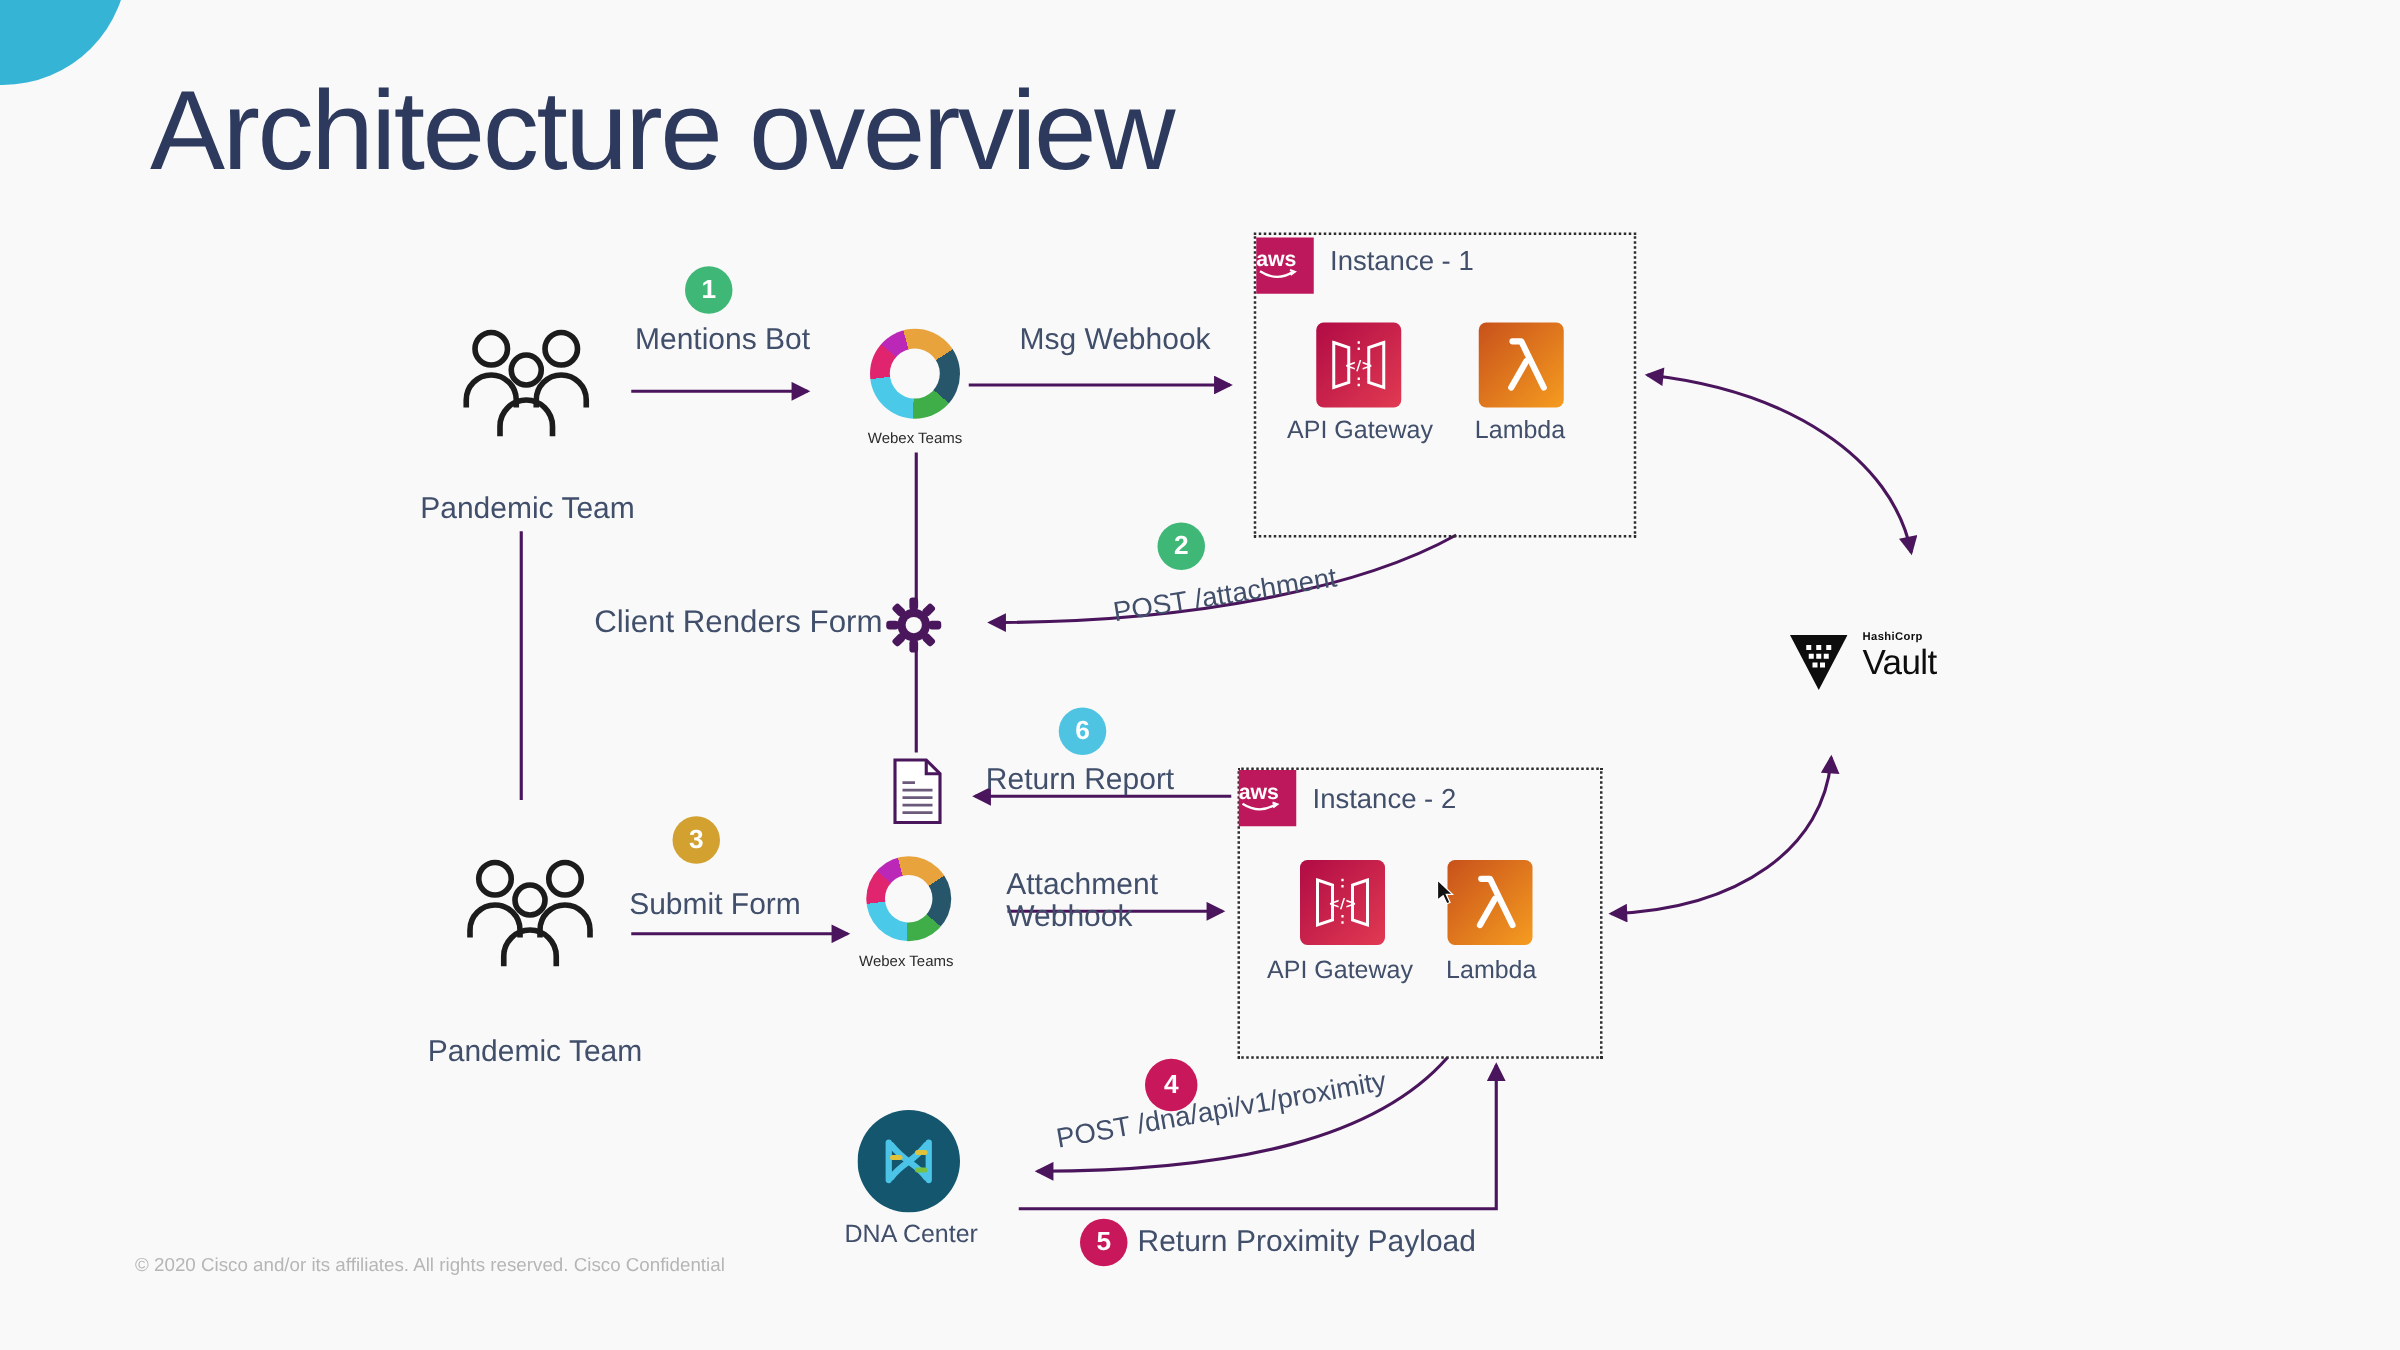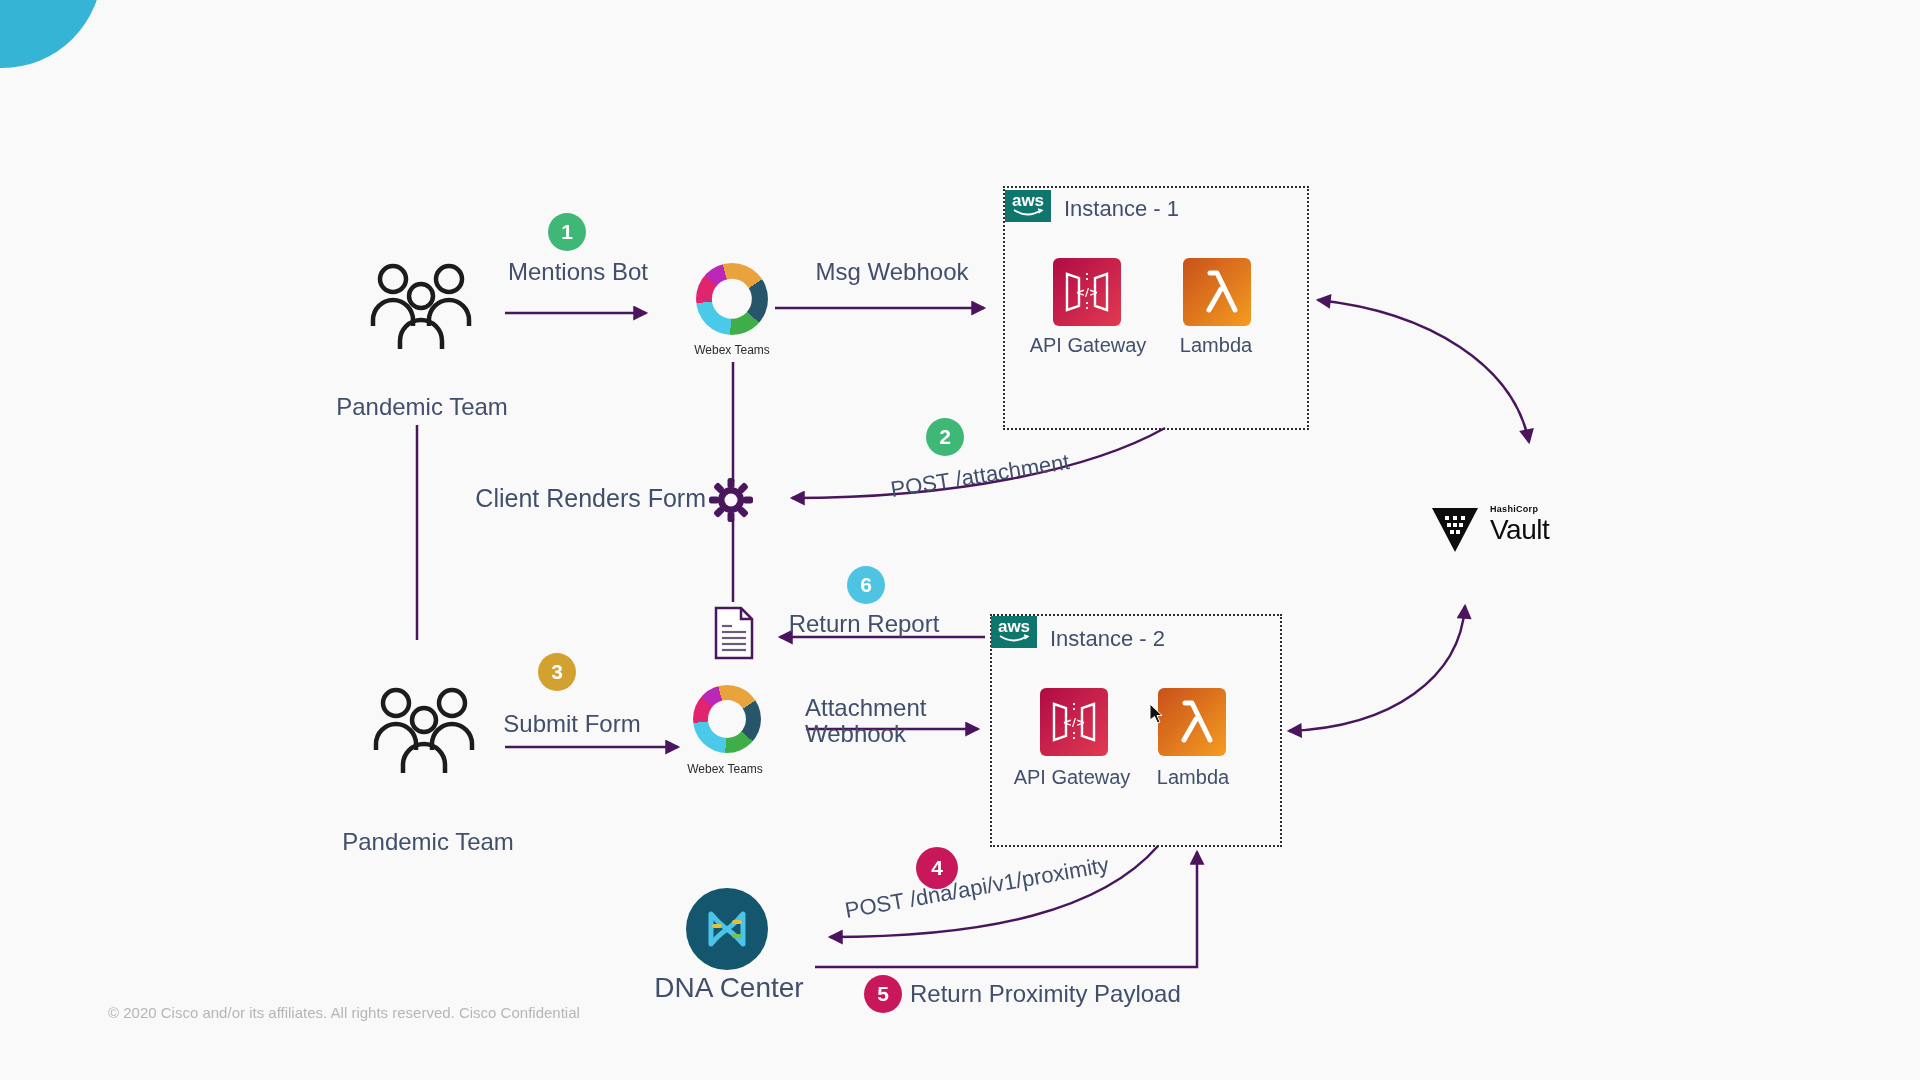--- a/index.html
+++ b/index.html
@@ -16,22 +16,22 @@
   .lbl.right{transform:translate(-100%,-50%);}
   .lbl.small{font-size:12px;color:#2b2b2b;}
   .lbl.svc{font-size:20px;}
   .lbl.wrap{white-space:normal;transform:none;line-height:1.1;}
   .rot9{transform:translate(-50%,-50%) rotate(-9deg);}
   .rot10{transform:translate(-50%,-50%) rotate(-10deg);}
   .badge{position:absolute;width:38px;height:38px;border-radius:50%;color:#fff;
          font-size:21px;font-weight:bold;display:flex;align-items:center;justify-content:center;
          transform:translate(-50%,-50%);}
   .ibox{position:absolute;border:2px dotted #2d2d2d;background:transparent;}
-  .awsbadge{position:absolute;width:46px;height:32px;background:#0f766e;display:flex;
-            flex-direction:column;align-items:center;justify-content:center;}
+  .awsbadge{position:absolute;width:46px;height:45px;background:#be185d;display:flex;
+            flex-direction:column;align-items:flex-start;justify-content:center;}
   .awsbadge .t{color:#fff;font-weight:bold;font-size:17px;line-height:14px;letter-spacing:0;}
   .svcicon{position:absolute;width:68px;height:68px;border-radius:6px;}
   .apigw{background:linear-gradient(135deg,#b00b45 0%,#e13a52 100%);}
   .lambda{background:linear-gradient(135deg,#c8511b 0%,#f59c20 100%);}
   .webex{position:absolute;border-radius:50%;
          background:conic-gradient(from -15deg,#e8a33d 0deg 72deg,#27566b 72deg 146deg,
                     #3fae49 146deg 198deg,#4ac9e8 198deg 278deg,#e0256e 278deg 326deg,
                     #bb28b8 326deg 360deg);}
   .webex::after{content:"";position:absolute;left:50%;top:50%;width:56%;height:56%;
                 border-radius:50%;background:#f9f9f9;transform:translate(-50%,-50%);}
@@ -42,20 +42,21 @@
   svg{display:block;}
   .overlay{position:absolute;left:0;top:0;pointer-events:none;}
 </style>
 </head>
 <body>
 
 <div class="slide">
 
   <div class="corner"></div>
 
+  <div class="title">Architecture overview</div>
   <div class="footer">© 2020  Cisco and/or its affiliates. All rights reserved. Cisco Confidential</div>
 
   <svg class="overlay" width="1920" height="1080">
     <defs>
       <marker id="ah" viewBox="0 0 10 10" refX="8.5" refY="5" markerWidth="7" markerHeight="6" orient="auto">
         <path d="M0,0 L10,5 L0,10 Z" fill="#4a155c"></path>
       </marker>
       <marker id="ahs" viewBox="0 0 10 10" refX="8.5" refY="5" markerWidth="7" markerHeight="6" orient="auto-start-reverse">
         <path d="M0,0 L10,5 L0,10 Z" fill="#4a155c"></path>
       </marker>
@@ -249,18 +250,18 @@
         <path d="M57,26 V56"></path>
       <path d="M27,28 C38,42 46,42 55,54"></path>
       <path d="M55,28 C44,42 36,42 27,54"></path>
     </g>
     <g stroke-width="4" stroke-linecap="round">
       <path d="M28,38 h6" stroke="#e0c23a"></path>
       <path d="M48,34 h6" stroke="#e0c23a"></path>
       <path d="M48,48 h6" stroke="#7ac143"></path>
     </g>
   </svg>
-  <div class="lbl" style="left:729px;top:988px;font-size:28px">DNA Center</div>
+  <div class="lbl" style="left:729px;top:988px;font-size:20px">DNA Center</div>
 
   <div class="badge" style="left: 883px; top: 994px; background: rgb(201, 23, 92);">5</div>
   <div class="lbl left" style="left:910px;top:994px">Return Proximity Payload</div>
 
 </div>
 
 </body></html>

